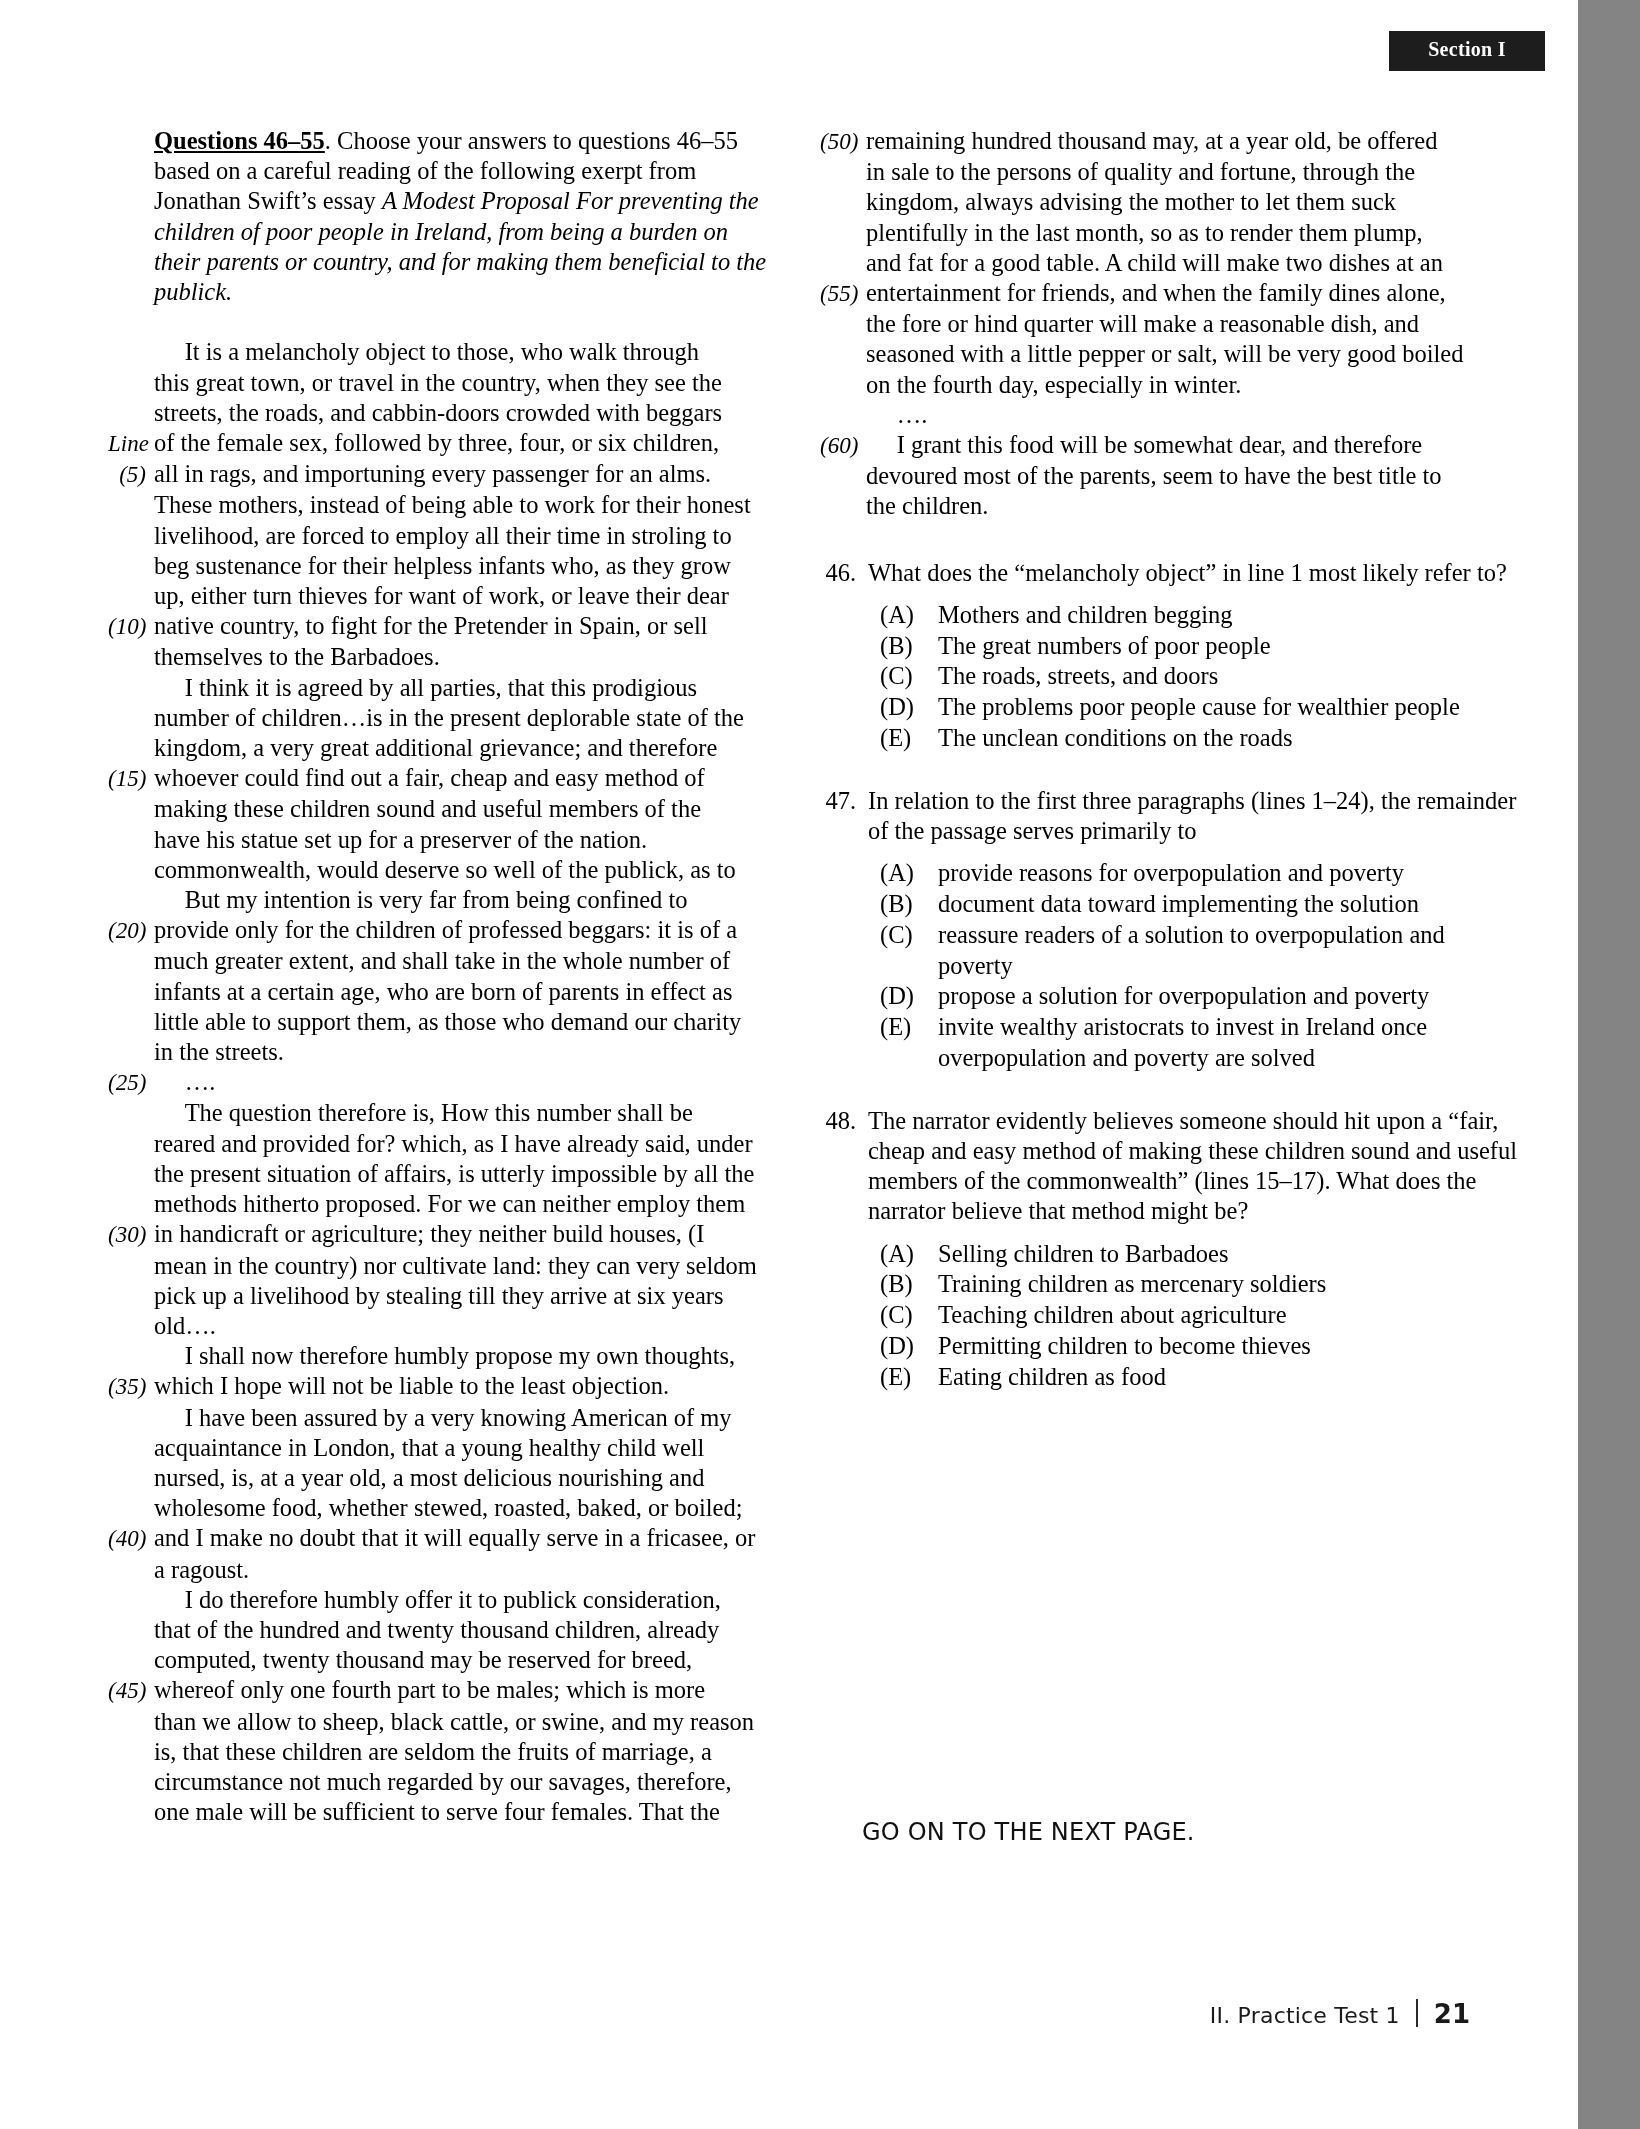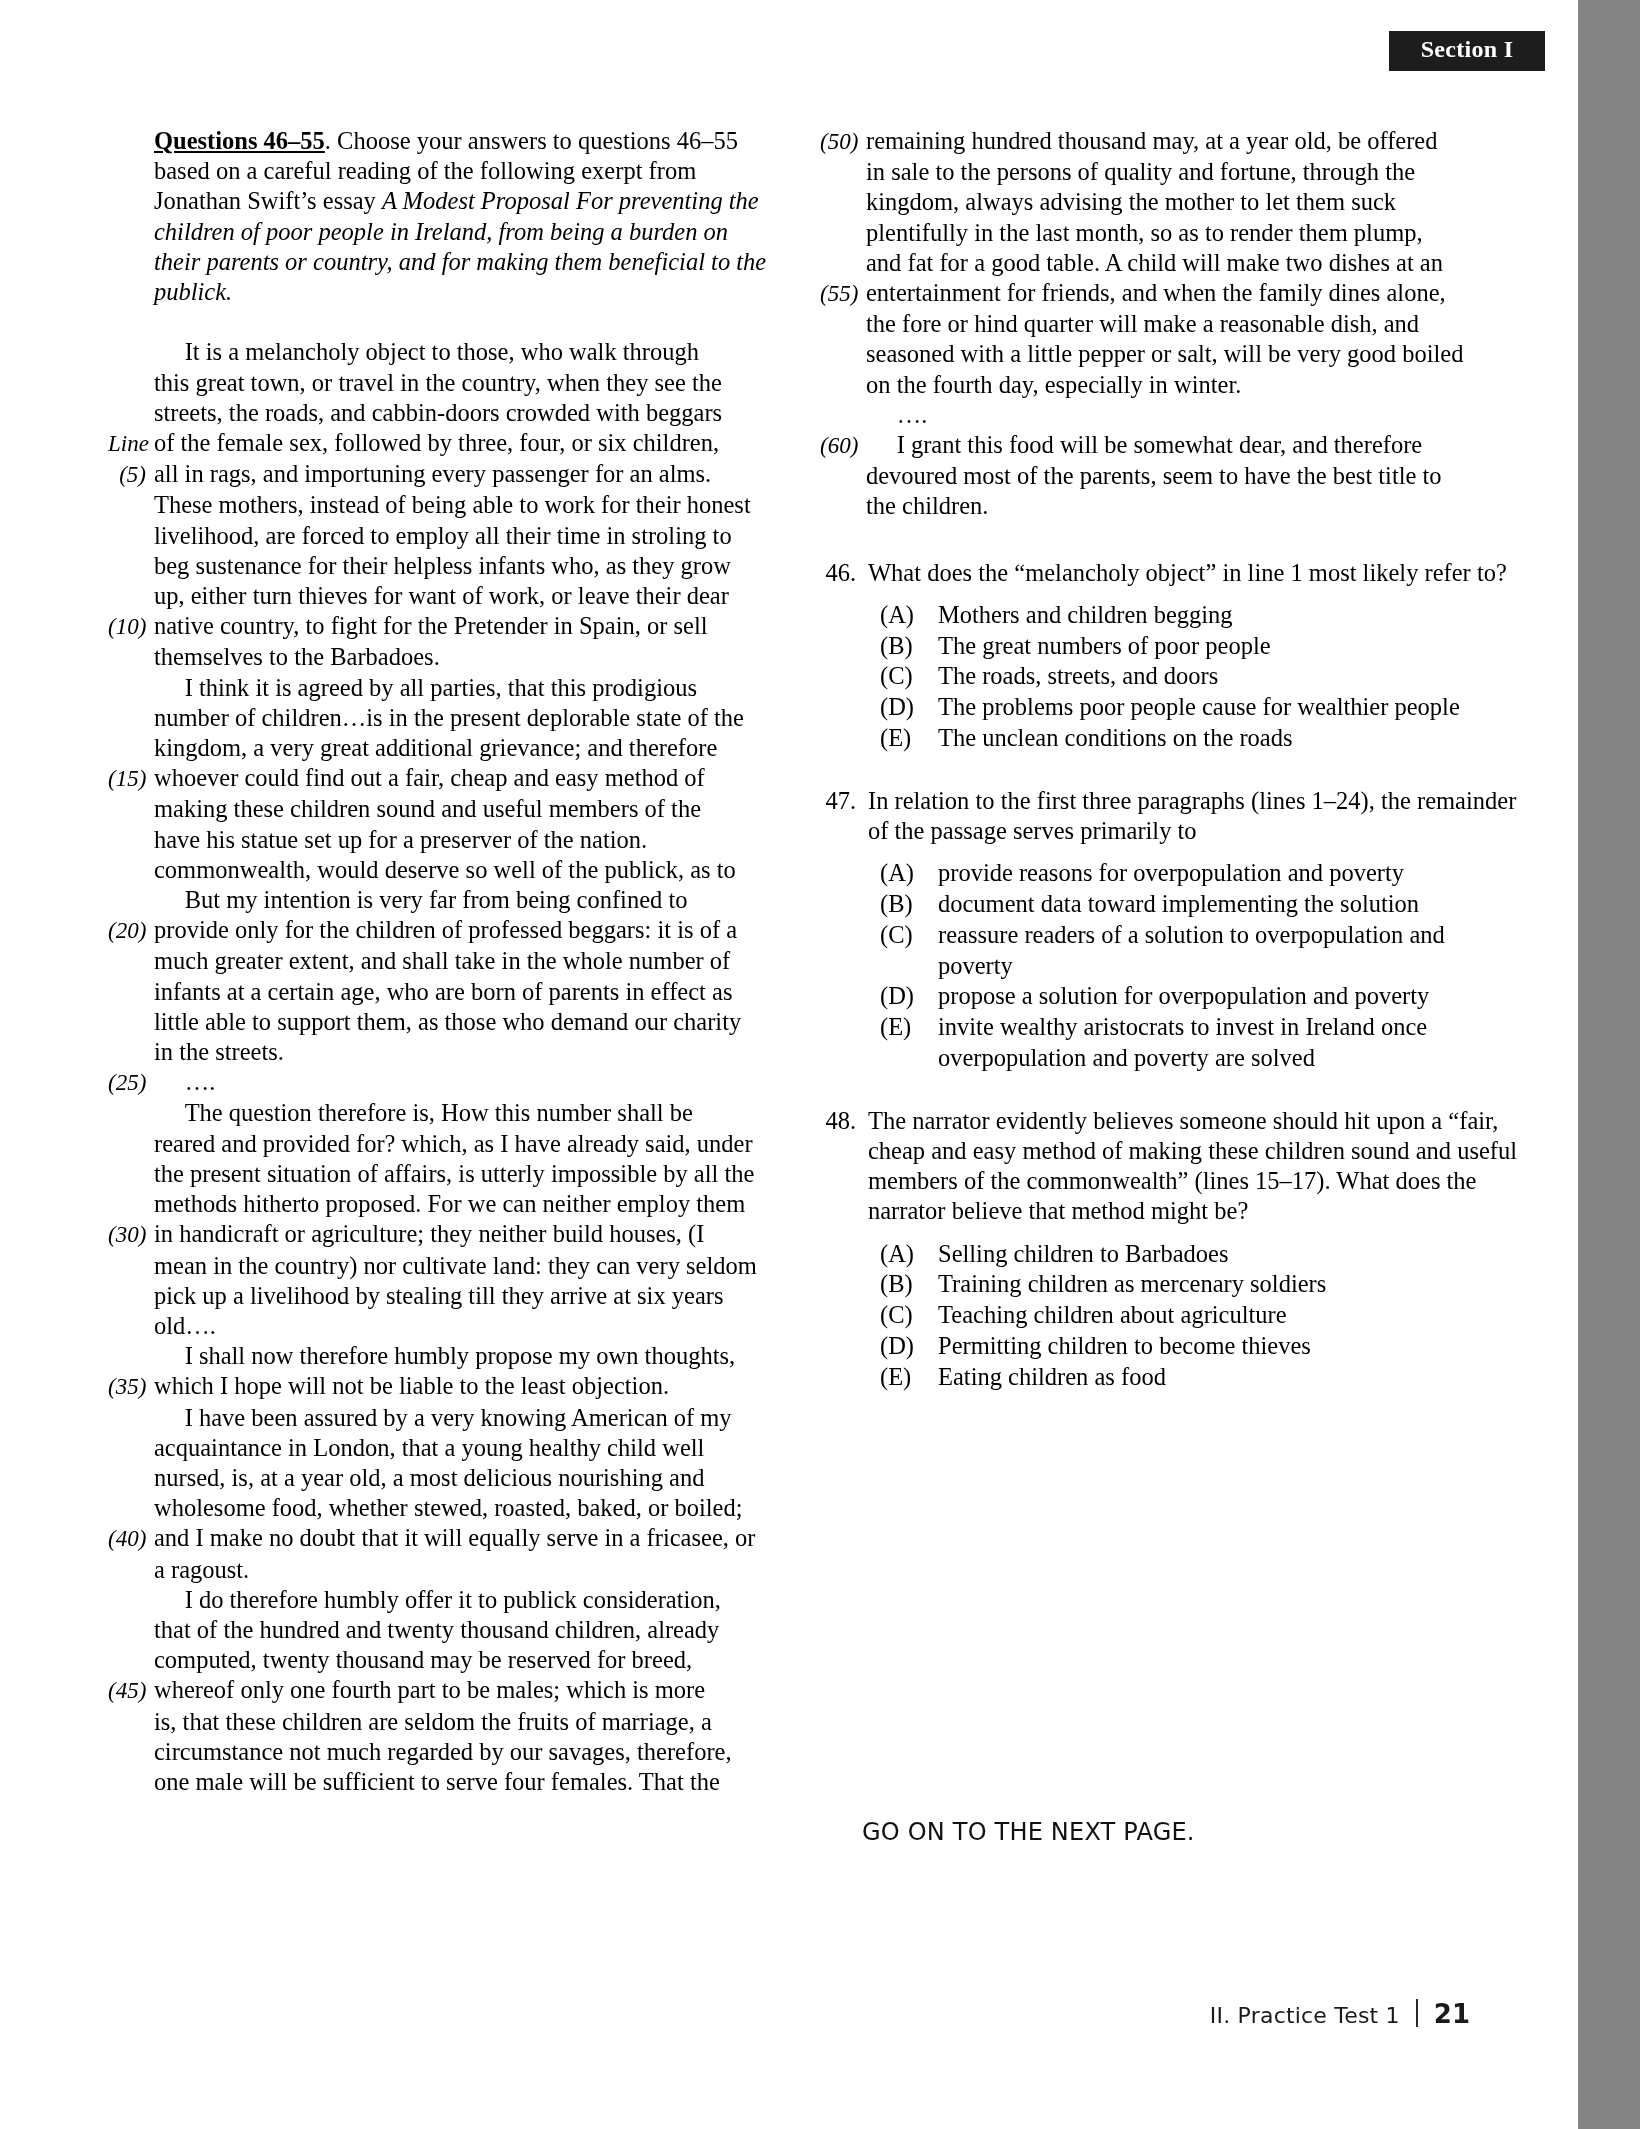--- a/index.html
+++ b/index.html
@@ -36,21 +36,21 @@
   #section-tab {
     position: absolute;
     left: 1389px;
     top: 31px;
     width: 156px;
     height: 40px;
     background: #1d1d1d;
     color: #ffffff;
     font-family: "Liberation Serif", "DejaVu Serif", serif;
     font-weight: bold;
-    font-size: 24px;
+    font-size: 20px;
     line-height: 36px;
     text-align: center;
     letter-spacing: .3px;
   }
 
   
   #body-cols {
     position: absolute;
     left: 0;
     top: 126px;
@@ -225,20 +225,21 @@
           <div class="pline"><span class="lnum"></span><span class="ptxt">     I have been assured by a very knowing American of my</span></div>
           <div class="pline"><span class="lnum"></span><span class="ptxt">acquaintance in London, that a young healthy child well</span></div>
           <div class="pline"><span class="lnum"></span><span class="ptxt">nursed, is, at a year old, a most delicious nourishing and</span></div>
           <div class="pline"><span class="lnum"></span><span class="ptxt">wholesome food, whether stewed, roasted, baked, or boiled;</span></div>
           <div class="pline"><span class="lnum">(40)</span><span class="ptxt">and I make no doubt that it will equally serve in a fricasee, or</span></div>
           <div class="pline"><span class="lnum"></span><span class="ptxt">a ragoust.</span></div>
           <div class="pline"><span class="lnum"></span><span class="ptxt">     I do therefore humbly offer it to publick consideration,</span></div>
           <div class="pline"><span class="lnum"></span><span class="ptxt">that of the hundred and twenty thousand children, already</span></div>
           <div class="pline"><span class="lnum"></span><span class="ptxt">computed, twenty thousand may be reserved for breed,</span></div>
           <div class="pline"><span class="lnum">(45)</span><span class="ptxt">whereof only one fourth part to be males; which is more</span></div>
+          <div class="pline"><span class="lnum"></span><span class="ptxt">than we allow to sheep, black cattle, or swine, and my reason</span></div>
           <div class="pline"><span class="lnum"></span><span class="ptxt">is, that these children are seldom the fruits of marriage, a</span></div>
           <div class="pline"><span class="lnum"></span><span class="ptxt">circumstance not much regarded by our savages, therefore,</span></div>
           <div class="pline"><span class="lnum"></span><span class="ptxt">one male will be sufficient to serve four females. That the</span></div>
         </div>
     </div>
 
     <div class="col right">
 
       <div id="right-lines">
           <div class="pline"><span class="lnum">(50)</span><span class="ptxt">remaining hundred thousand may, at a year old, be offered</span></div>

